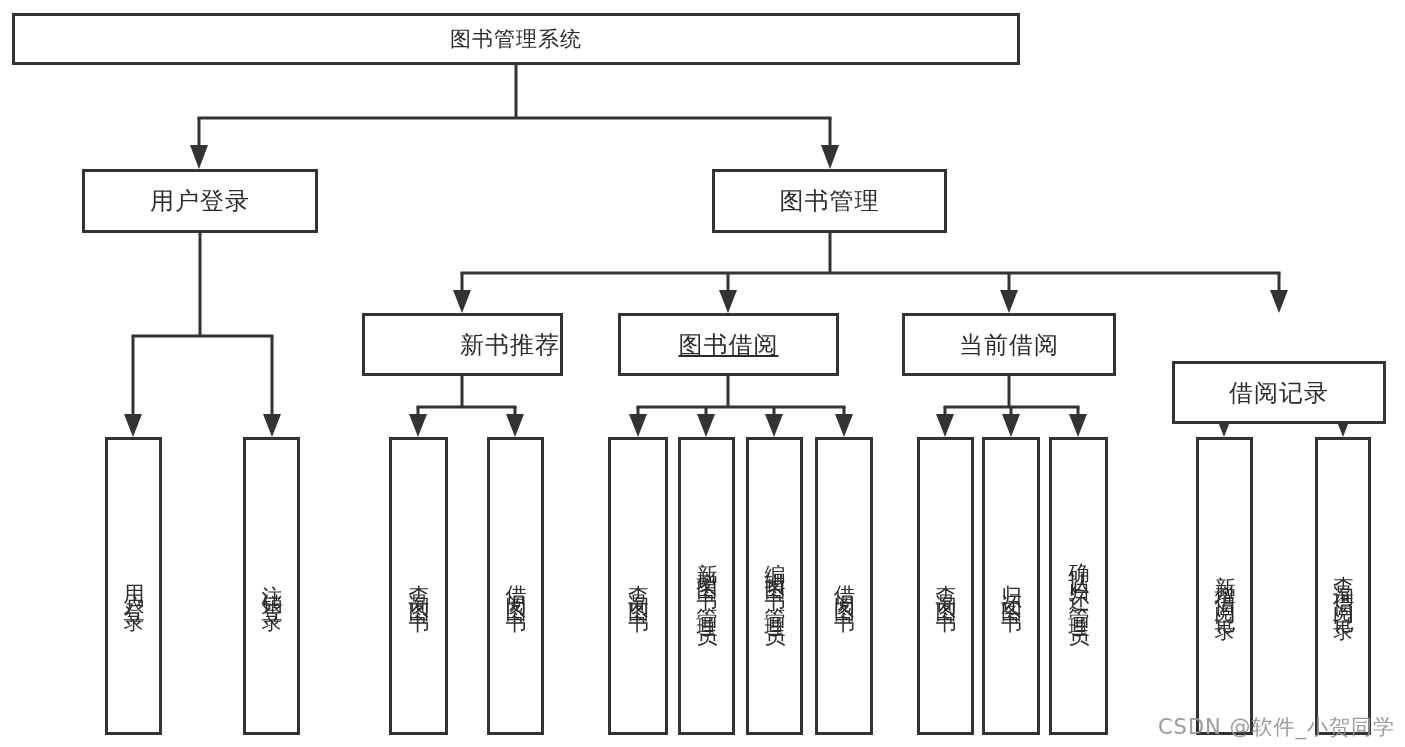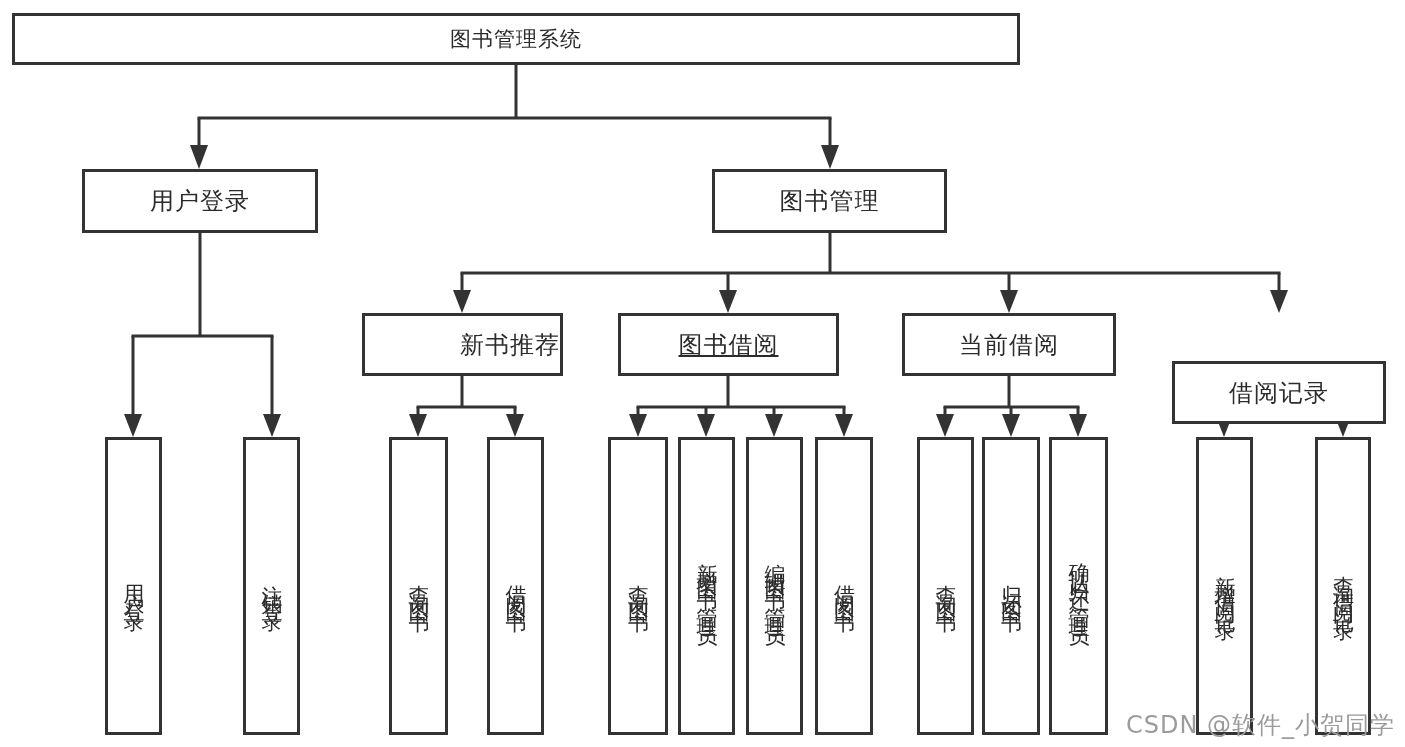--- a/index.html
+++ b/index.html
@@ -37,21 +37,21 @@
   .node .v {
     writing-mode: vertical-rl;
     text-orientation: mixed;
     font-size: 21px;
     letter-spacing: 9px;
     line-height: 1.1;
   }
   .watermark {
     position: absolute;
     right: 10px; bottom: 6px;
-    font-size: 24px;
+    font-size: 21px;
     color: #9b9b9b;
     letter-spacing: 1px;
     white-space: nowrap;
   }
 </style>
 </head>
 <body>
 
 <div class="stage">
 

